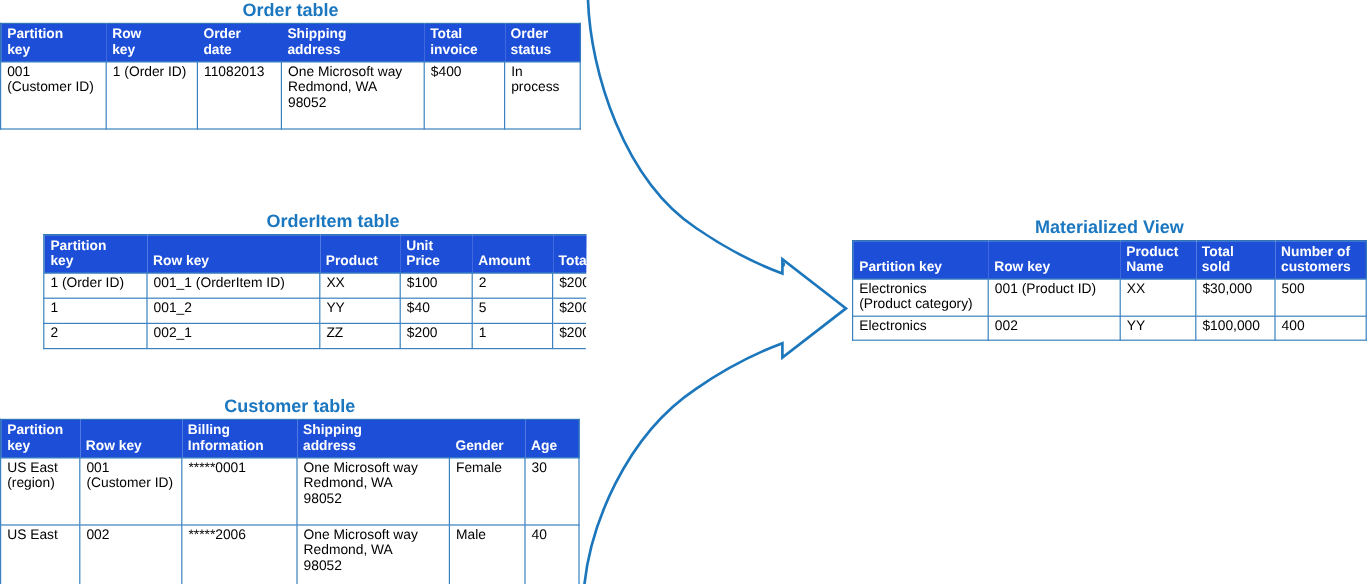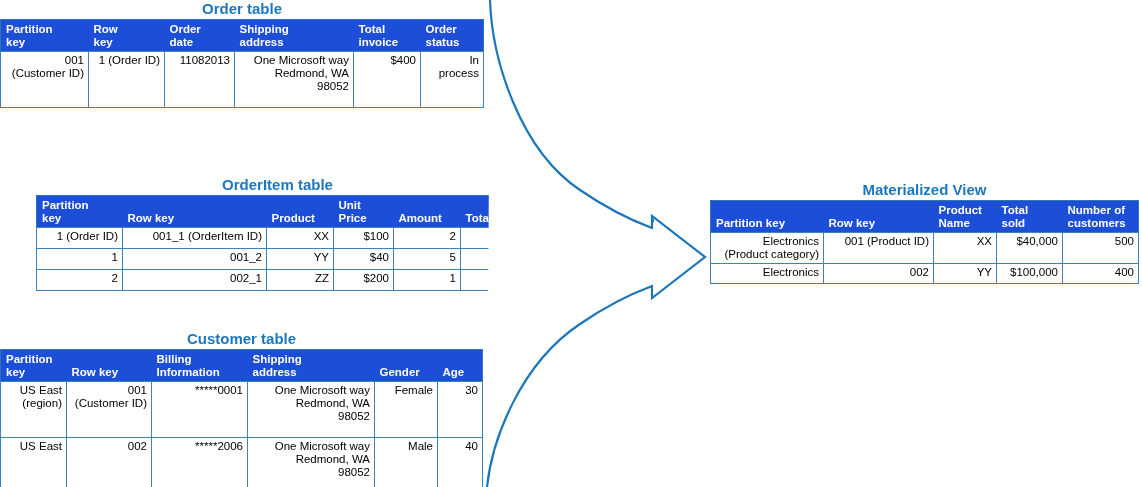--- a/index.html
+++ b/index.html
@@ -54,21 +54,21 @@
     vertical-align: bottom;
     padding: 3px 4px 3px 5px;
     border: none;
     line-height: 12.5px;
   }
   table.grid td {
     border: 1px solid #3a82c0;
     color: #000000;
     font-size: 11.5px;
     font-weight: normal;
-    text-align: right;
+    text-align: left;
     vertical-align: top;
     padding: 2px 4px 2px 5px;
     line-height: 13px;
     background: #ffffff;
   }
   table.grid thead tr { height: 30px; }
   .cell-line { display: block; white-space: nowrap; }
 
   
   #order-block { left: 0px; top: 0px; }
@@ -353,21 +353,21 @@
             <span class="cell-line">Electronics</span>
             <span class="cell-line">(Product category)</span>
           </td>
           <td>
             <span class="cell-line">001 (Product ID)</span>
           </td>
           <td>
             <span class="cell-line">XX</span>
           </td>
           <td>
-            <span class="cell-line">$40,000</span>
+            <span class="cell-line">$30,000</span>
           </td>
           <td>
             <span class="cell-line">500</span>
           </td>
         </tr>
         <tr class="r2">
           <td>
             <span class="cell-line">Electronics</span>
           </td>
           <td>

